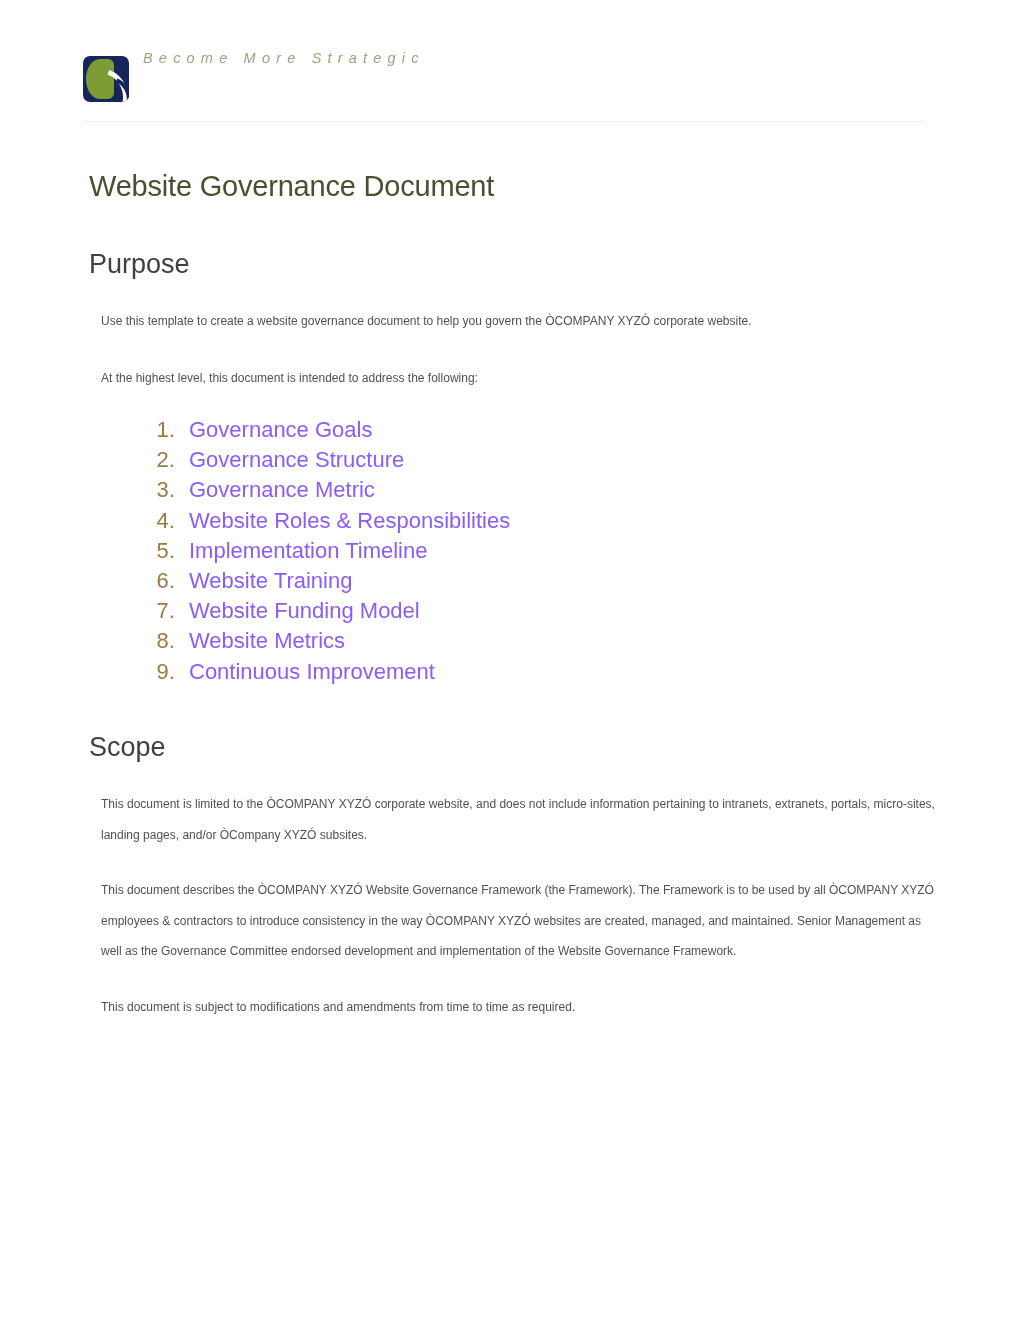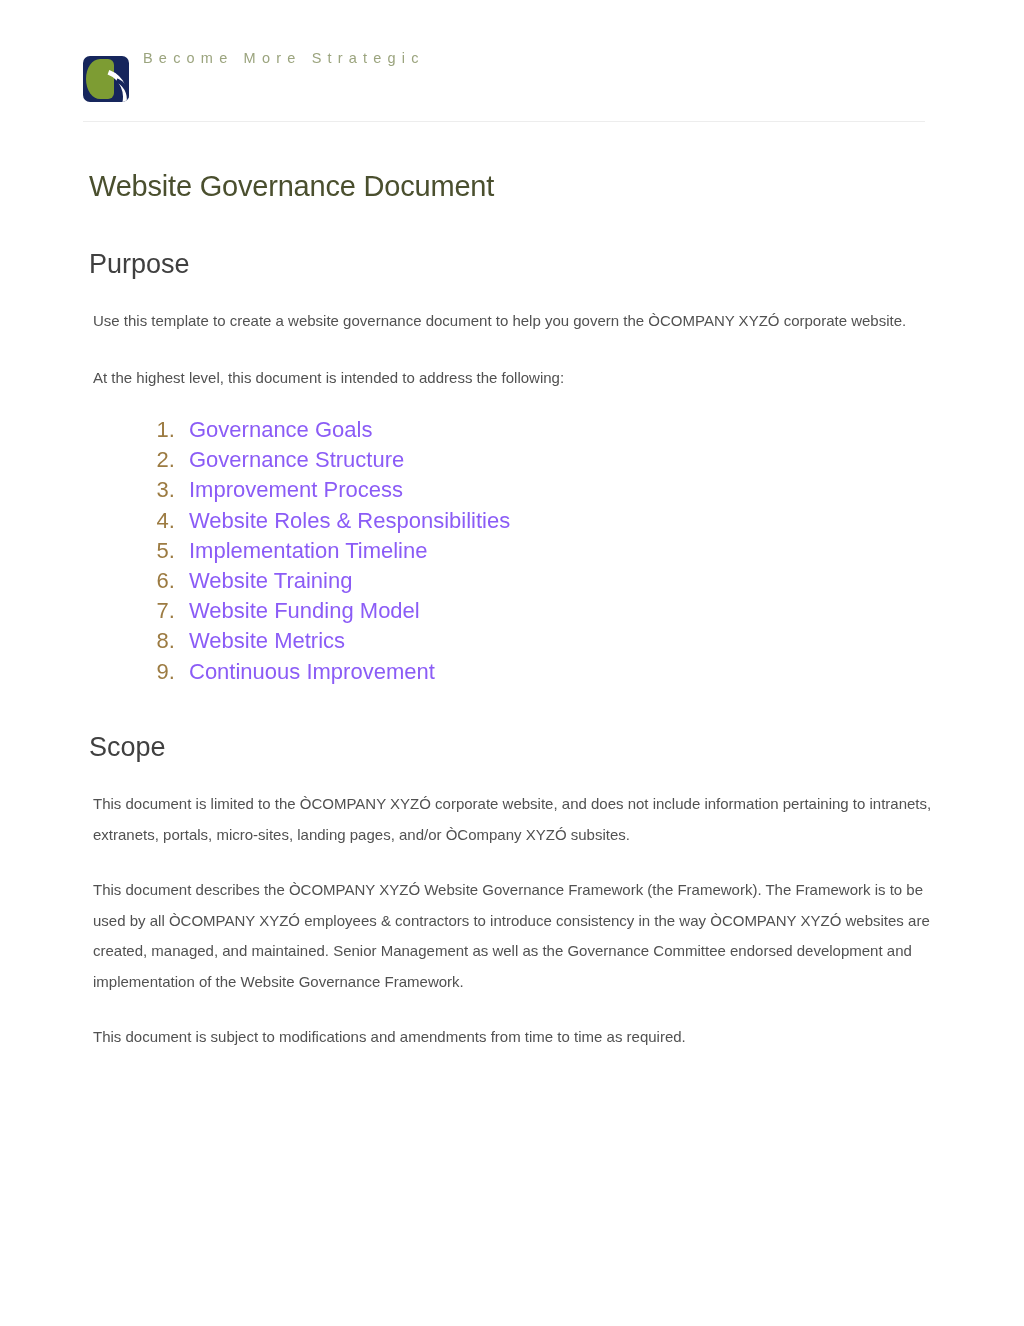--- a/index.html
+++ b/index.html
@@ -28,20 +28,21 @@
   .header {
     position: absolute;
     left: 83px;
     top: 48px;
     width: 842px;
     height: 72px;
   }
   .brand {
     display: flex;
     align-items: flex-start;
+    font-style: italic;
   }
   .logo-mark {
     width: 46px;
     height: 46px;
     flex: 0 0 46px;
     margin-top: 8px;
     margin-right: 14px;
     border-radius: 7px;
     background: #16265c;
     position: relative;
@@ -133,25 +134,25 @@
   h2.section-heading {
     font-size: 27px;
     font-weight: 400;
     color: #404040;
     margin: 44px 0 0 0;
     line-height: 1.2;
   }
   h2.section-heading.scope {
   }
   p.body-text {
-    font-size: 15px;
+    font-size: 12px;
     font-weight: 400;
     color: #515151;
     line-height: 30.5px;
-    margin: 26px 0 0 4px;
+    margin: 26px 0 0 12px;
   }
   p.body-text.tight {
     margin-top: 25px;
   }
   ol.goal-list {
     margin: 22px 0 0 0;
     padding-left: 92px;
     list-style-position: outside;
   }
   ol.goal-list li {
@@ -189,21 +190,21 @@
 
     <h2 class="section-heading">Purpose</h2>
 
     <p class="body-text">Use this template to create a website governance document to help you govern the ÒCOMPANY XYZÓ corporate website.</p>
 
     <p class="body-text">At the highest level, this document is intended to address the following:</p>
 
     <ol class="goal-list">
       <li>Governance Goals</li>
       <li>Governance Structure</li>
-      <li>Improvement Process</li>
+      <li>Governance Metric</li>
       <li>Website Roles &amp; Responsibilities</li>
       <li>Implementation Timeline</li>
       <li>Website Training</li>
       <li>Website Funding Model</li>
       <li>Website Metrics</li>
       <li>Continuous Improvement</li>
     </ol>
 
     <h2 class="section-heading scope">Scope</h2>
 

